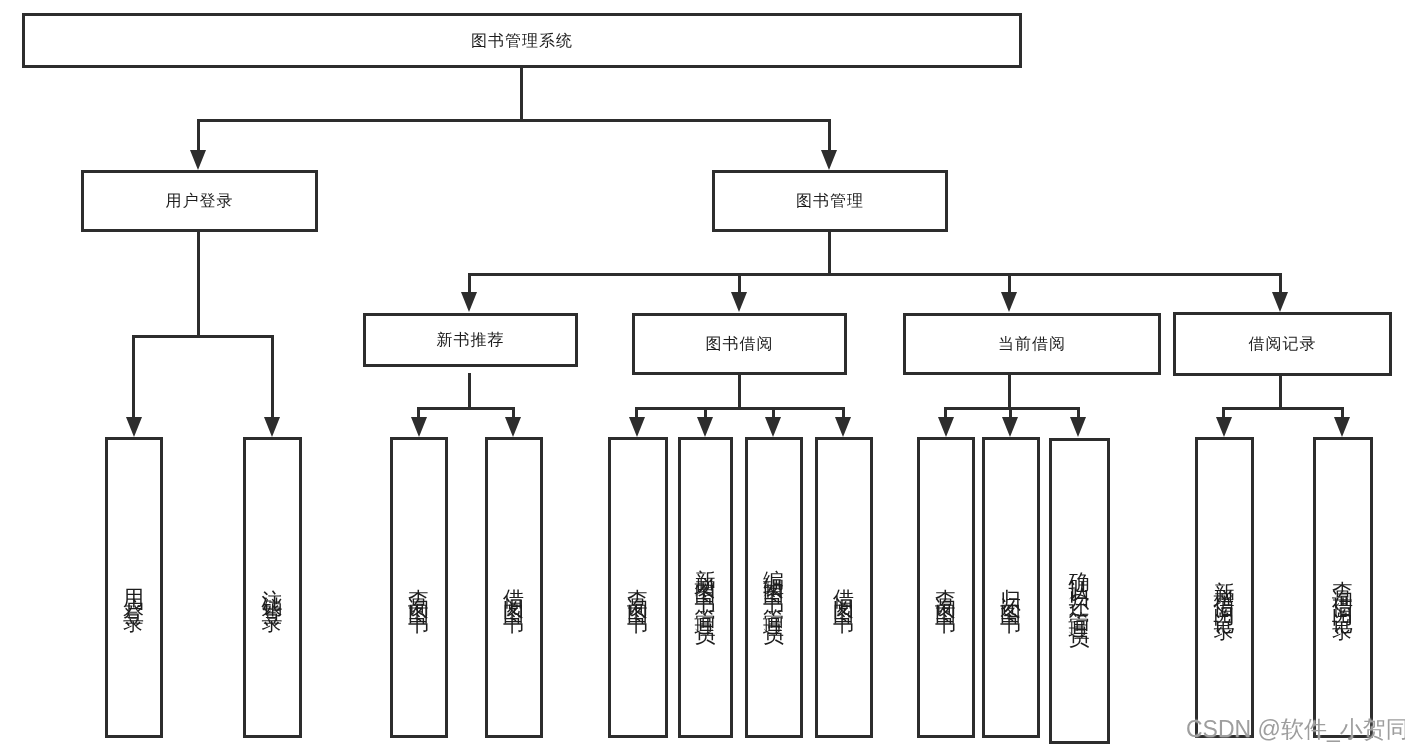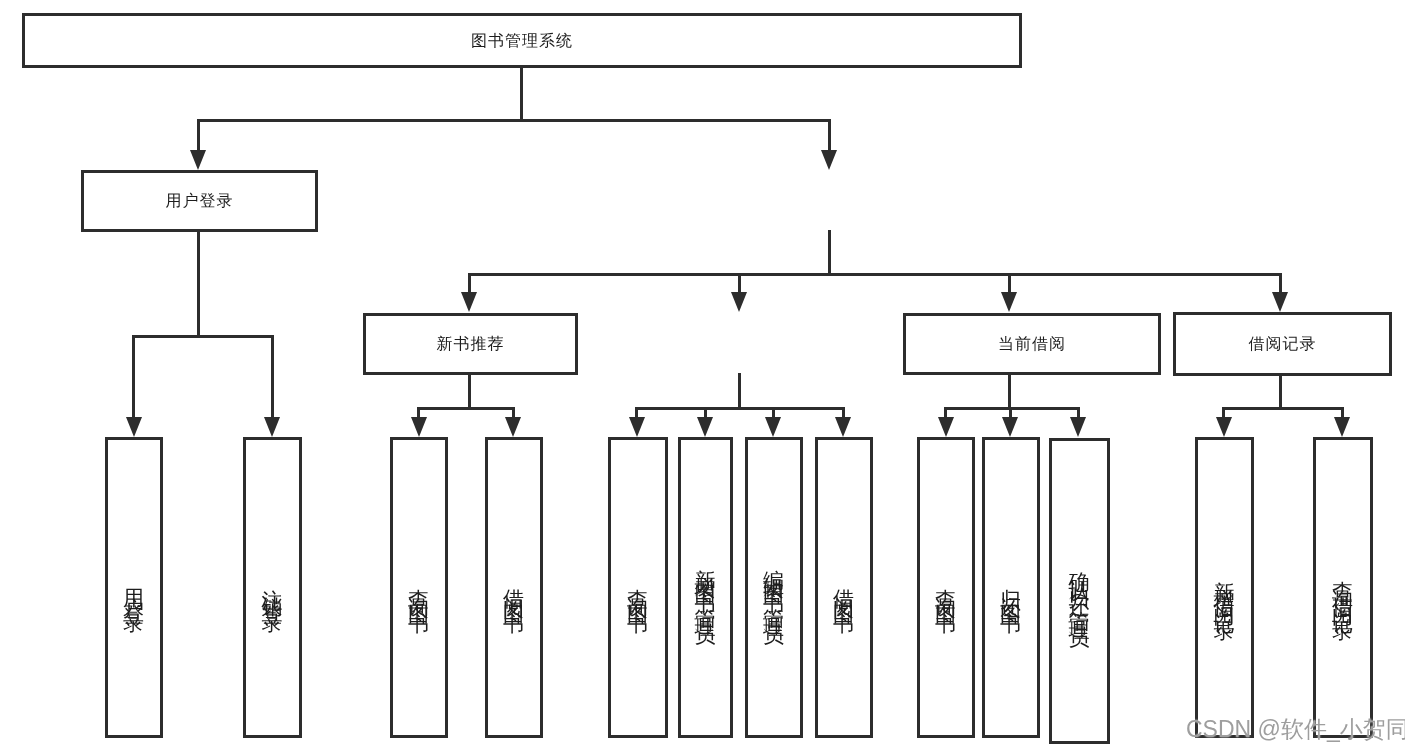--- a/index.html
+++ b/index.html
@@ -42,41 +42,47 @@
   <div class="vline" style="left:520px;top:66px;height:55px;"></div>
   <div class="hline" style="left:197px;top:119px;width:634px;"></div>
   <div class="vline" style="left:197px;top:119px;height:33px;"></div>
   <div class="arrowhead" style="left:190px;top:150px;"></div>
   <div class="vline" style="left:828px;top:119px;height:33px;"></div>
   <div class="arrowhead" style="left:821px;top:150px;"></div>
 
   <div class="box" style="left:81px;top:170px;width:237px;height:62px;">
     <span>用户登录</span>
   </div>
+  <div class="box" style="left:712px;top:170px;width:236px;height:62px;">
+    <span>图书管理</span>
+  </div>
 
   <div class="vline" style="left:197px;top:230px;height:105px;"></div>
   <div class="hline" style="left:132px;top:335px;width:142px;"></div>
   <div class="vline" style="left:132px;top:335px;height:84px;"></div>
   <div class="arrowhead" style="left:126px;top:417px;"></div>
   <div class="vline" style="left:271px;top:335px;height:84px;"></div>
   <div class="arrowhead" style="left:264px;top:417px;"></div>
 
   <div class="vline" style="left:828px;top:230px;height:45px;"></div>
   <div class="hline" style="left:468px;top:273px;width:814px;"></div>
   <div class="vline" style="left:468px;top:273px;height:21px;"></div>
   <div class="arrowhead" style="left:461px;top:292px;"></div>
   <div class="vline" style="left:738px;top:273px;height:21px;"></div>
   <div class="arrowhead" style="left:731px;top:292px;"></div>
   <div class="vline" style="left:1008px;top:273px;height:21px;"></div>
   <div class="arrowhead" style="left:1001px;top:292px;"></div>
   <div class="vline" style="left:1279px;top:273px;height:21px;"></div>
   <div class="arrowhead" style="left:1272px;top:292px;"></div>
 
-  <div class="box" style="left:363px;top:313px;width:215px;height:62px;">
+  <div class="box" style="left:363px;top:313px;width:215px;height:54px;">
     <span>新书推荐</span>
+  </div>
+  <div class="box" style="left:632px;top:313px;width:215px;height:62px;">
+    <span>图书借阅</span>
   </div>
   <div class="box" style="left:903px;top:313px;width:258px;height:62px;">
     <span>当前借阅</span>
   </div>
   <div class="box" style="left:1173px;top:312px;width:219px;height:64px;">
     <span>借阅记录</span>
   </div>
 
   <div class="vline" style="left:468px;top:373px;height:37px;"></div>
   <div class="hline" style="left:417px;top:407px;width:98px;"></div>

